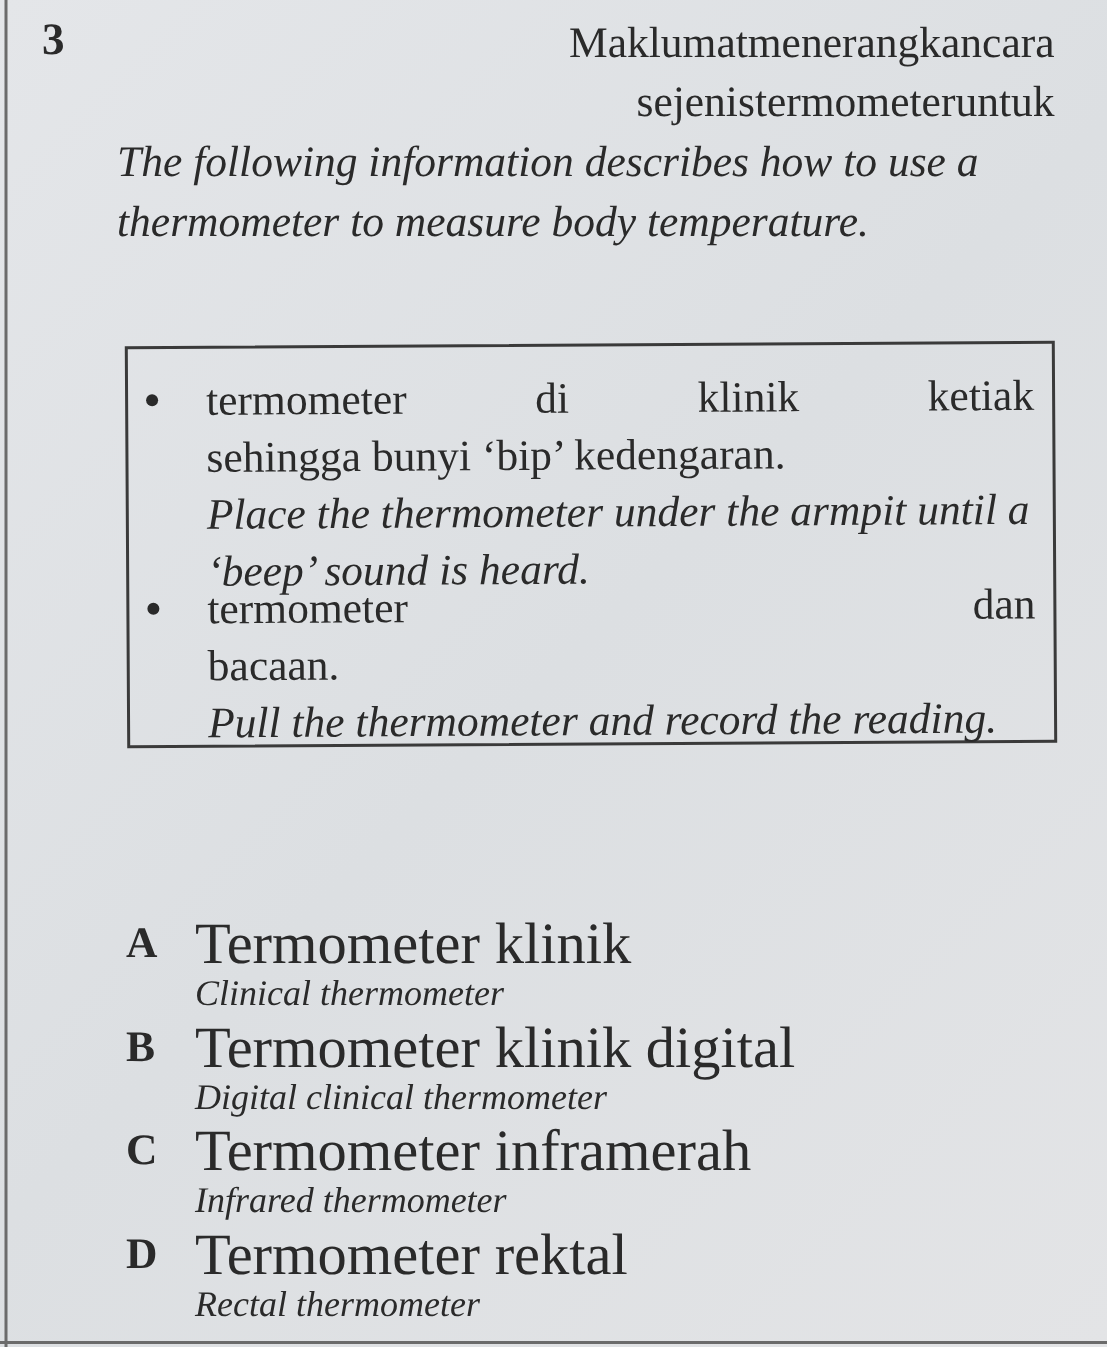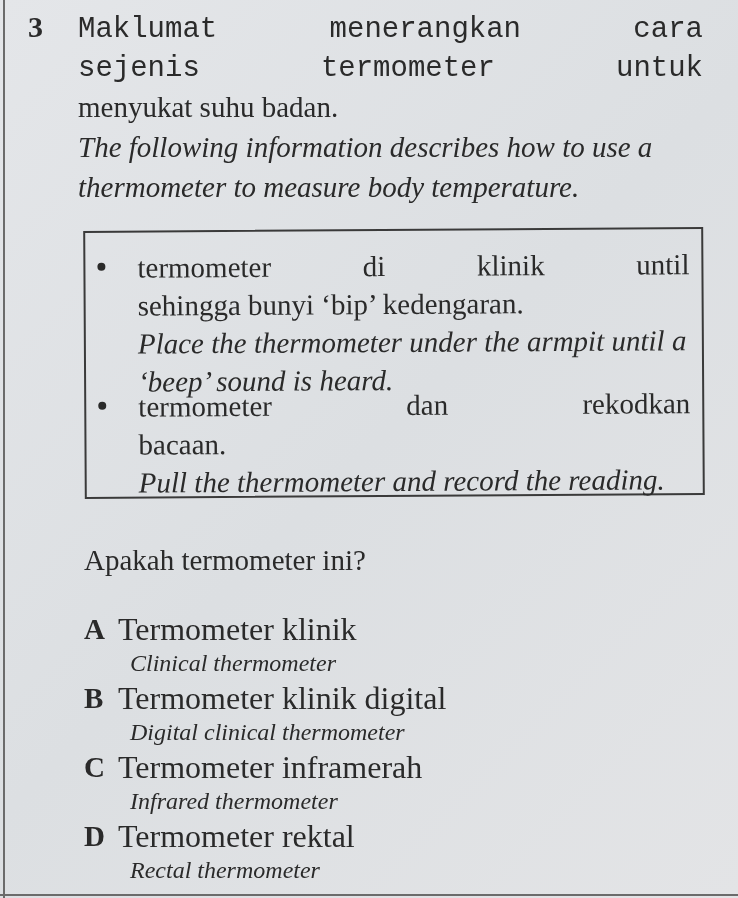--- a/index.html
+++ b/index.html
@@ -41,22 +41,21 @@
     .stem {
       position: absolute;
       left: 78px;
       top: 10px;
       width: 625px;
       font-size: 29px;
       line-height: 39px;
     }
     .stem .malay-line {
       display: flex;
-      justify-content: space-between;
-      font-family: Liberation Mono, monospace;
+      justify-content: flex-end;
     }
     .stem .eng {
       font-style: italic;
       line-height: 40px;
       margin-top: 0px;
     }
     .box {
       position: absolute;
       left: 84px;
       top: 229px;
@@ -111,23 +110,23 @@
     .option .letter {
       position: absolute;
       left: 0;
       top: 0;
       font-size: 29px;
       font-weight: bold;
       line-height: 35px;
     }
     .option .text {
       position: absolute;
-      left: 34px;
+      left: 46px;
       top: 0;
-      font-size: 32px;
+      font-size: 39px;
       line-height: 35px;
       white-space: nowrap;
     }
     .option .eng {
       position: absolute;
       left: 46px;
       top: 35px;
       font-size: 24px;
       font-style: italic;
       line-height: 32px;
@@ -146,50 +145,47 @@
   <div class="malay-line">
     <span>Maklumat</span>
     <span>menerangkan</span>
     <span>cara</span>
   </div>
   <div class="malay-line">
     <span>sejenis</span>
     <span>termometer</span>
     <span>untuk</span>
   </div>
-  <div>menyukat suhu badan.</div>
   <div class="eng">The following information describes how to use a thermometer to measure body temperature.</div>
 </div>
 
 <div class="box">
   <div class="box-item" style="top: 16px;">
     <span class="bullet"></span>
     <div class="line">
       <span>termometer</span>
       <span>di</span>
       <span>klinik</span>
-      <span>until</span>
+      <span>ketiak</span>
     </div>
     <div>sehingga bunyi ‘bip’ kedengaran.</div>
     <div class="eng">Place the thermometer under the armpit until a ‘beep’ sound is heard.</div>
   </div>
   <div class="box-item" style="top: 155px;">
     <span class="bullet"></span>
     <div class="line">
       <span>termometer</span>
       <span>dan</span>
-      <span>rekodkan</span>
     </div>
     <div>bacaan.</div>
     <div class="eng">Pull the thermometer and record the reading.</div>
   </div>
 </div>
 
 <div class="question">
-  <div>Apakah termometer ini?</div>
 </div>
 
 <div class="options">
   <div class="option">
     <span class="letter">A</span>
     <span class="text">Termometer klinik</span>
     <span class="eng">Clinical thermometer</span>
   </div>
   <div class="option">
     <span class="letter">B</span>

